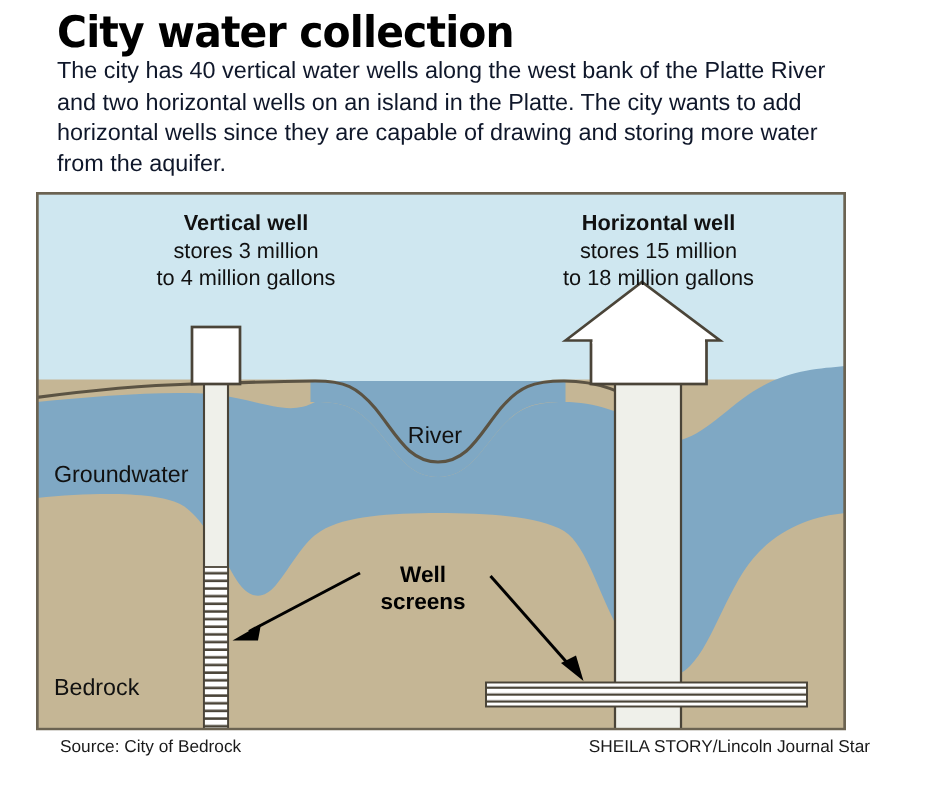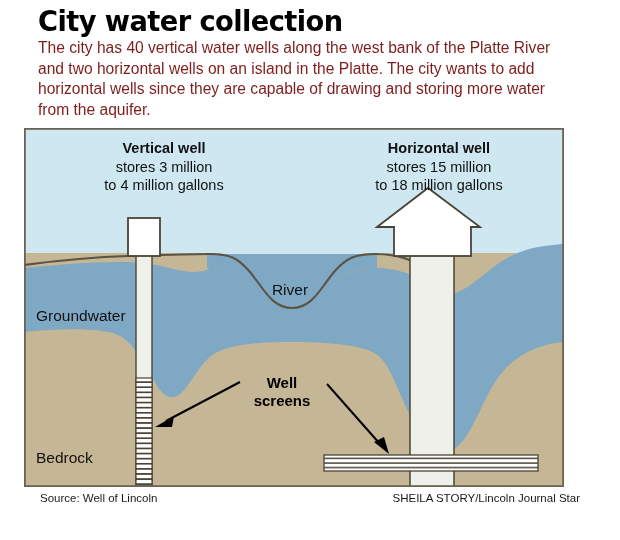--- a/index.html
+++ b/index.html
@@ -37,21 +37,21 @@
     transform-origin: left top;
   }
   .deck {
     position: absolute;
     left: 38px;
     top: 38px;
     width: 540px;
     font-family: "Liberation Sans", sans-serif;
     font-size: 15.6px;
     line-height: 20.6px;
-    color: #7f1d1d;
+    color: #0f172a;
   }
   .figure {
     position: absolute;
     left: 24px;
     top: 128px;
     width: 540px;
     height: 359px;
   }
   .figure svg {
     display: block;
@@ -189,17 +189,17 @@
           <line x1="303" y1="256" x2="356" y2="316"></line>
           <polygon points="365,326 350,314 360,309" fill="#000000" stroke="none"></polygon>
         </g>
       </g>
 
       <rect x="0.9" y="0.9" width="538.2" height="357.2" fill="none" stroke="#6b6352" stroke-width="1.8"></rect>
     </svg>
   </div>
 
   <div class="credits">
-    <div class="credit-left">Source: Well of Lincoln</div>
+    <div class="credit-left">Source: City of Bedrock</div>
     <div class="credit-right">SHEILA STORY/Lincoln Journal Star</div>
   </div>
 
 </div>
 
 </body></html>

